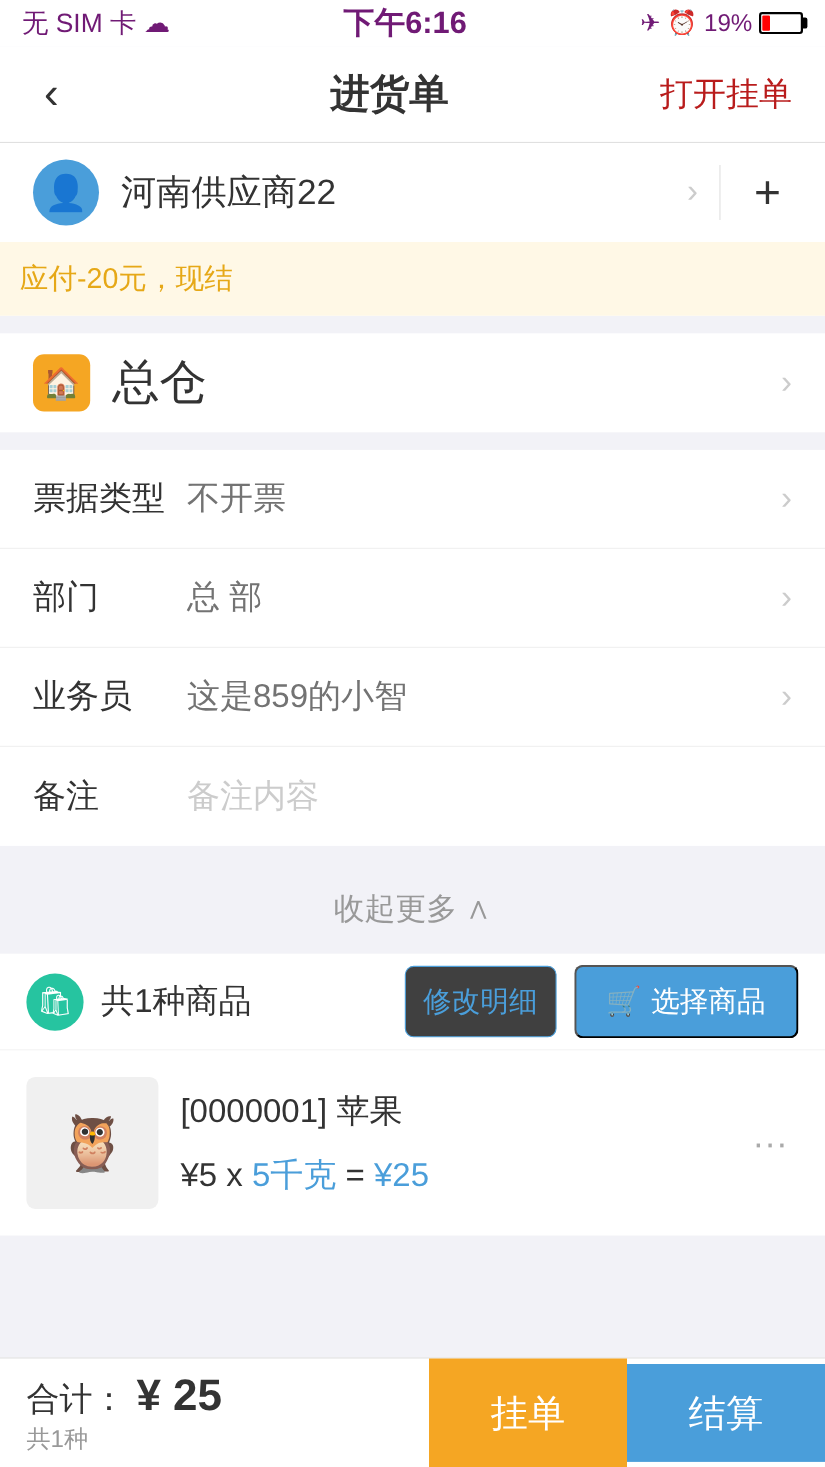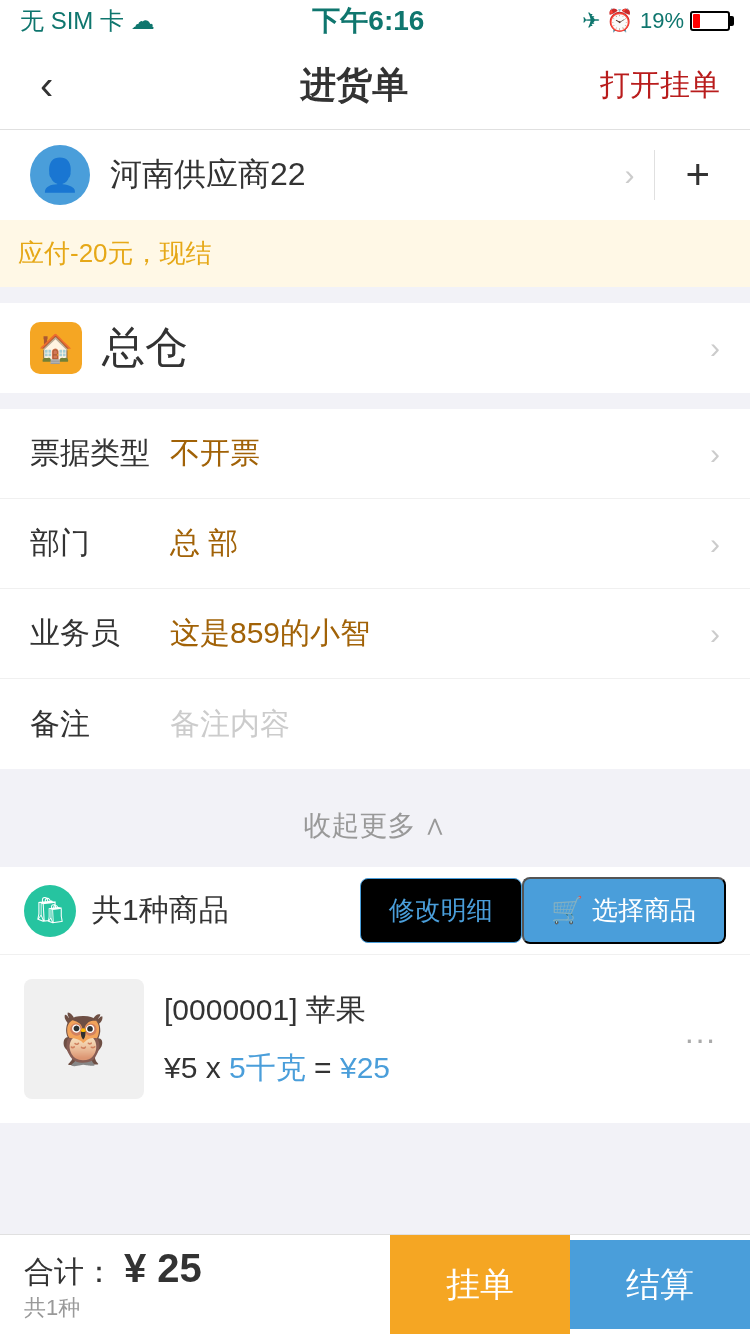--- a/index.html
+++ b/index.html
@@ -16,21 +16,21 @@
     
     .status-bar {
       width: 750px;
       height: 42px;
       background: #fff;
       display: flex;
       align-items: center;
       justify-content: space-between;
       padding: 0 20px;
       font-size: 24px;
-      color: #0f766e;
+      color: #701a75;
     }
     .status-left { display: flex; align-items: center; gap: 8px; }
     .status-center { font-weight: 600; font-size: 28px; }
     .status-right { display: flex; align-items: center; gap: 6px; font-size: 22px; }
     .battery-icon {
       width: 40px; height: 20px;
       border: 2px solid #000;
       border-radius: 3px;
       position: relative;
       display: inline-block;
@@ -203,21 +203,21 @@
       border-bottom: none;
     }
     .form-label {
       font-size: 30px;
       color: #333;
       width: 140px;
       flex-shrink: 0;
     }
     .form-value {
       font-size: 30px;
-      color: #a16207;
+      color: #737373;
       flex: 1;
     }
     .form-value.placeholder {
       color: #ccc;
     }
 
     
     .collapse-bar {
       background: #f2f2f7;
       text-align: center;
@@ -255,24 +255,25 @@
       font-size: 26px;
     }
     .products-count {
       font-size: 30px;
       color: #333;
       flex: 1;
     }
     .btn-outline {
       border: 1.5px solid #4a9eda;
       color: #4a9eda;
-      background: #000000;
-      padding: 14px 28px;
+      background: #404040;
+      padding: 14px 16px;
       border-radius: 8px;
       font-size: 26px;
+      margin-right: 16px;
       cursor: pointer;
     }
     .btn-filled {
       background: #4a9eda;
       color: #fff;
       padding: 14px 28px;
       border-radius: 8px;
       font-size: 26px;
       cursor: pointer;
       display: flex;

